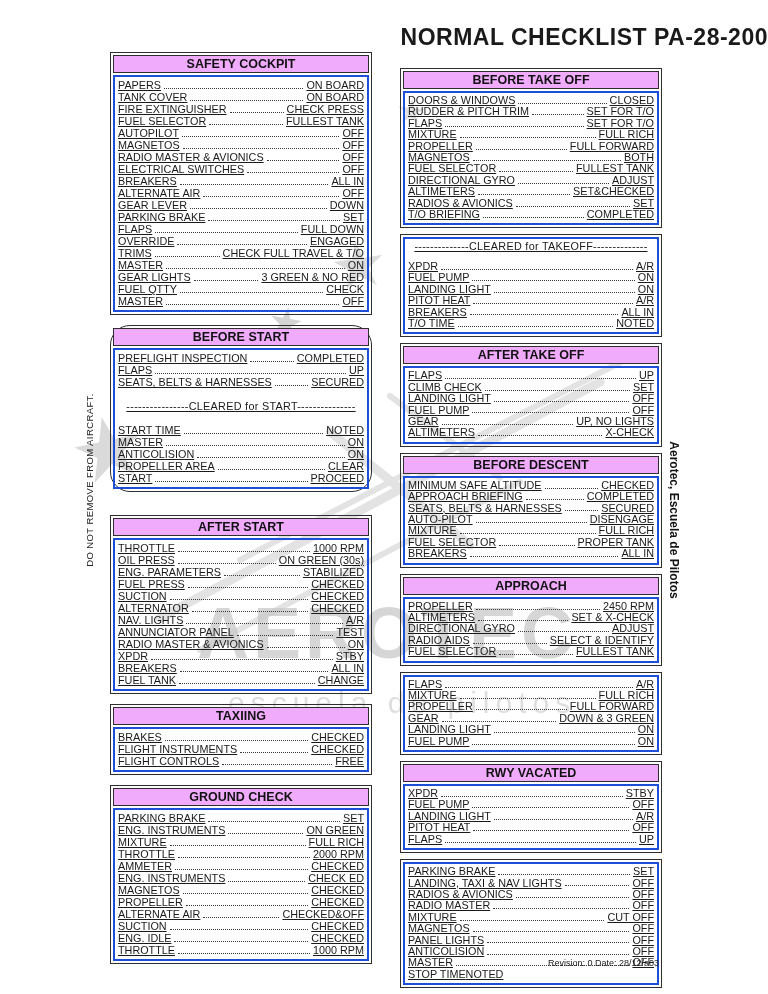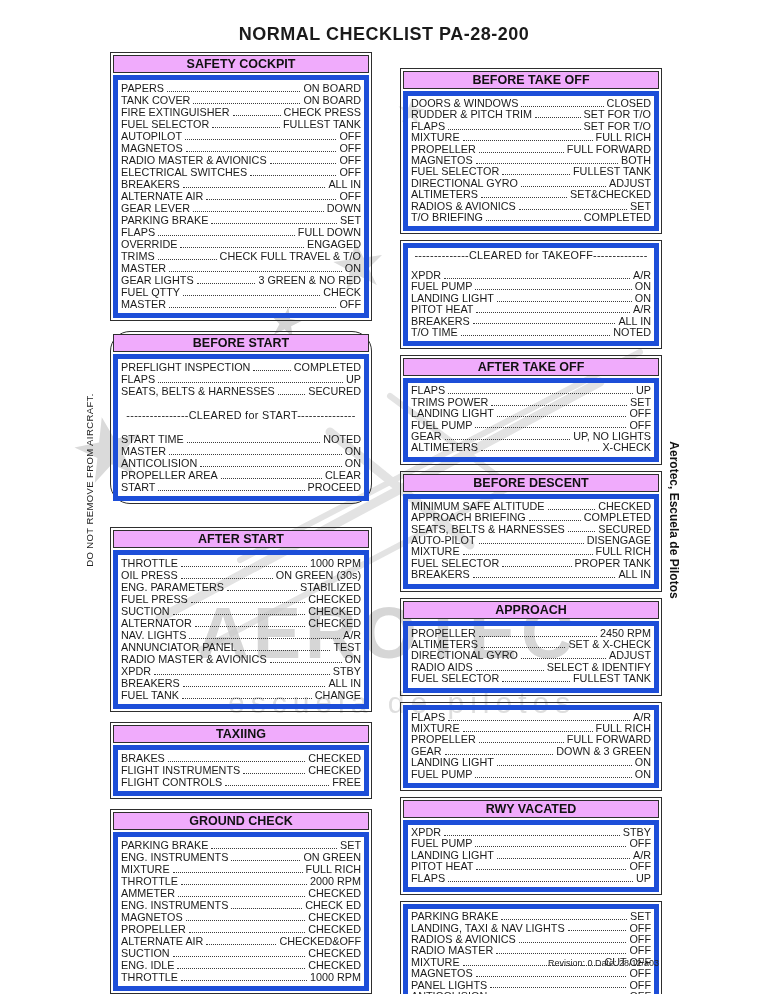--- a/index.html
+++ b/index.html
@@ -2,37 +2,37 @@
 <html><head>
 <meta charset="utf-8">
 <style>
   html,body{margin:0;padding:0;}
   body{
     width:768px;height:994px;position:relative;overflow:hidden;
     background:#ffffff;color:#1a1a1a;
     font-family:"Liberation Sans",sans-serif;
   }
   .page-title{
-    position:absolute;top:24px;left:0;width:100%;text-align:center;
-    font-size:18px;font-weight:bold;letter-spacing:.5px;z-index:3;
+    position:absolute;top:24px;left:0;width:100%;text-align:right;
+    font-size:23px;font-weight:bold;letter-spacing:.5px;z-index:3;
   }
   
   .col{position:absolute;z-index:2;}
   #col-left{left:110px;top:52px;width:262px;}
   #col-right{left:400px;top:68px;width:262px;}
   .section{border:1px solid #2e2e2e;padding:2px;background:transparent;}
   #col-left .section{margin-bottom:10px;}
   #col-left .section:nth-child(2){margin-bottom:23px;border-radius:20px;}
   #col-right .section{margin-bottom:6px;}
   .sec-header{
     border:1px solid #2e2e2e;background:#f0abfc;
     text-align:center;font-weight:bold;font-size:12.5px;line-height:14px;
     padding:1px 0;margin-bottom:2px;color:#111;
   }
-  .sec-body{border:5px solid #1d4ed8;padding:2px 3px 3px 3px;}
+  .sec-body{border:2px solid #1d4ed8;padding:2px 3px 3px 3px;text-decoration:underline;}
   .row{
     display:flex;align-items:baseline;white-space:nowrap;
     font-size:10.8px;line-height:12px;font-weight:500;
   }
   #col-right .row{line-height:11.4px;}
   .row .lbl{flex:0 0 auto;}
   .row .leader{
     flex:1 1 auto;min-width:8px;align-self:flex-end;
     border-bottom:1.7px dotted #3c3c3c;margin:0 3px 2.5px 3px;
   }
@@ -491,21 +491,21 @@
     </div>
     <div class="section">
       <div class="sec-header">AFTER TAKE OFF</div>
       <div class="sec-body">
         <div class="row">
           <span class="lbl">FLAPS</span>
           <span class="leader"></span>
           <span class="val">UP</span>
         </div>
         <div class="row">
-          <span class="lbl">TRIMS POWER</span>
+          <span class="lbl">CLIMB CHECK</span>
           <span class="leader"></span>
           <span class="val">SET</span>
         </div>
         <div class="row">
           <span class="lbl">LANDING LIGHT</span>
           <span class="leader"></span>
           <span class="val">OFF</span>
         </div>
         <div class="row">
           <span class="lbl">FUEL PUMP</span>

